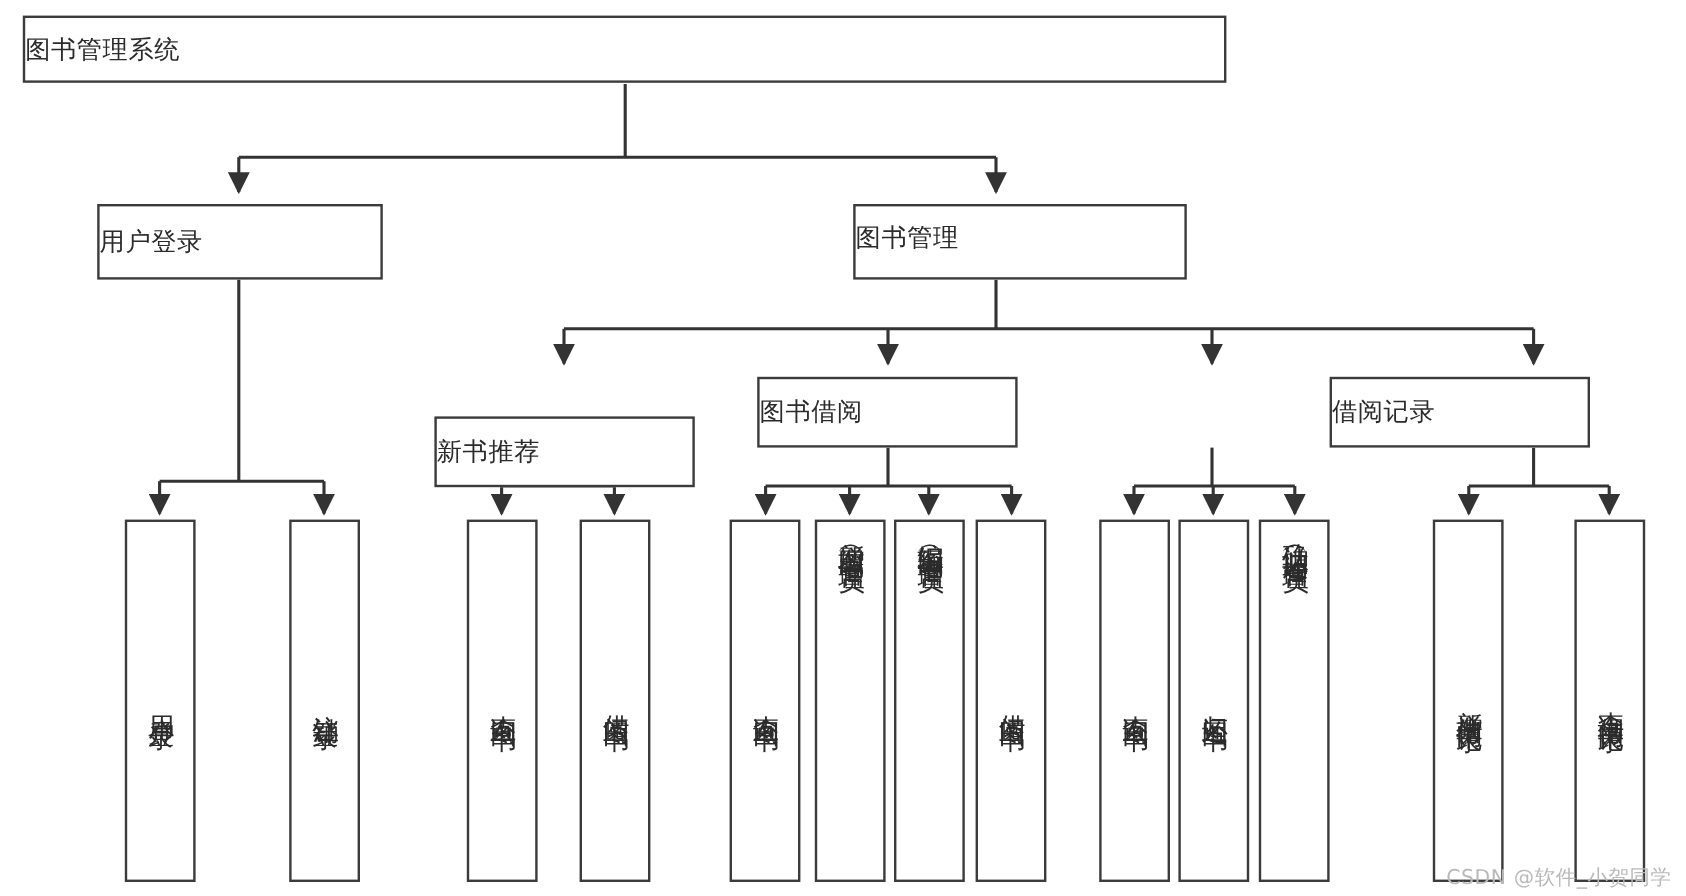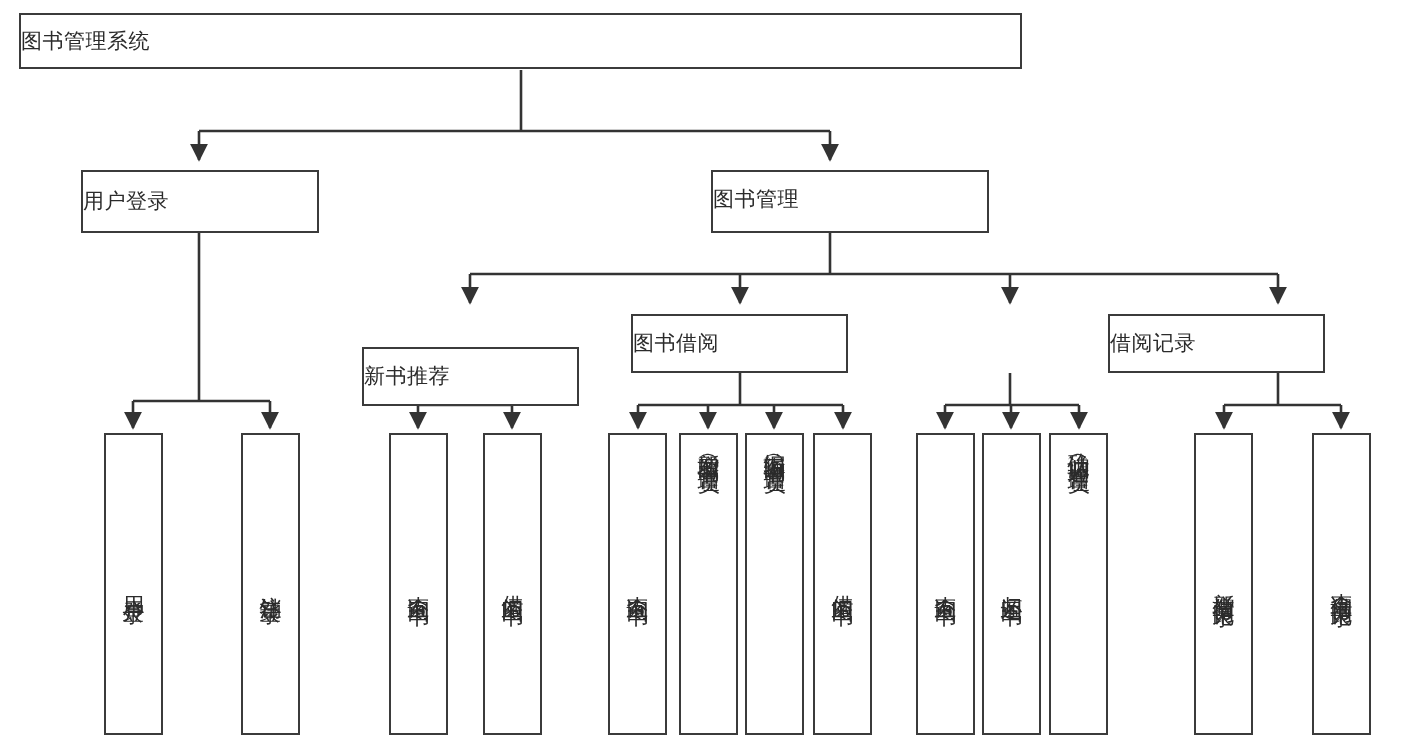--- a/index.html
+++ b/index.html
@@ -188,14 +188,15 @@
     <span class="label">确认归还（管理员）</span>
   </div>
 
   <div class="node leaf center-text" style="left:1194px; top:433px; width:59px; height:302px;">
     <span class="label">新增借阅记录</span>
   </div>
   <div class="node leaf center-text" style="left:1312px; top:433px; width:59px; height:302px;">
     <span class="label">查询借阅记录</span>
   </div>
 
+  <div class="watermark">CSDN @软件_小贺同学</div>
 
 </div>
 
 </body></html>

